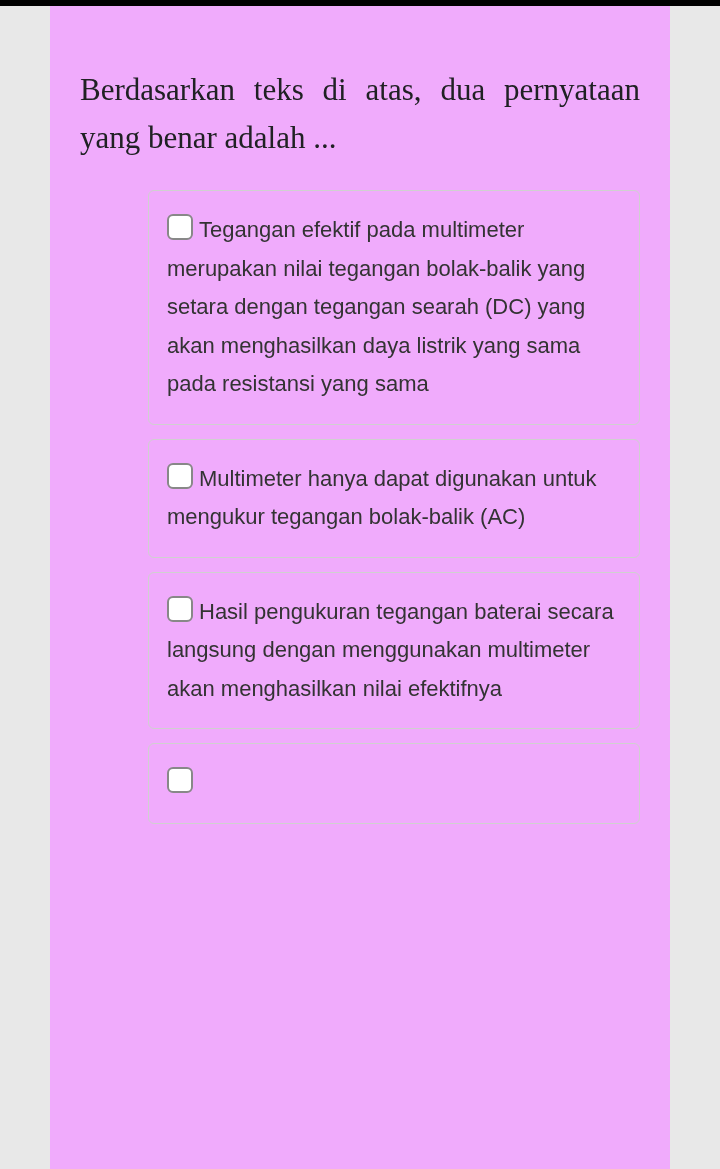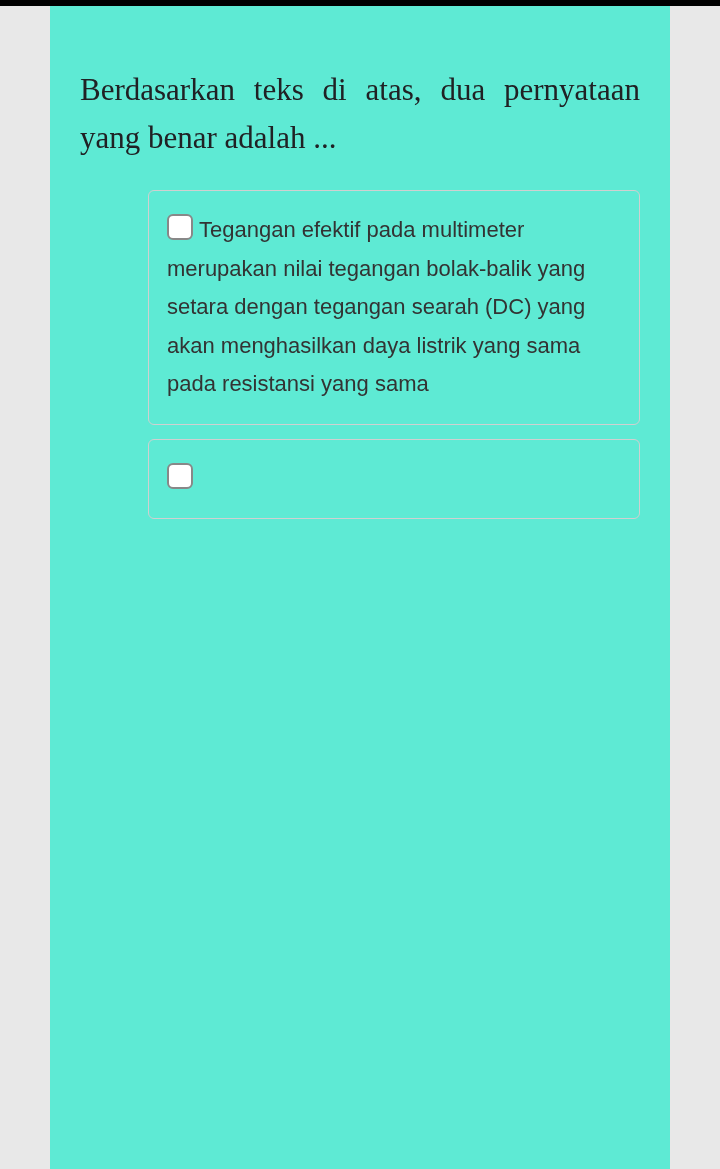--- a/index.html
+++ b/index.html
@@ -9,21 +9,21 @@
     background: #e8e8e8;
     font-family: Arial, Helvetica, sans-serif;
     overflow: hidden;
   }
   .top-bar {
     width: 100%;
     height: 6px;
     background: #000;
   }
   .page {
-    background: #5eead4;
+    background: #f0abfc;
     margin: 0 auto;
     width: 620px;
     min-height: 1163px;
     padding: 60px 30px 0 30px;
   }
   .question {
     font-family: Georgia, 'Times New Roman', serif;
     font-size: 31px;
     line-height: 1.55;
     color: #202124;
@@ -68,21 +68,27 @@
 
 <div class="page">
   <div class="question">Berdasarkan teks di atas, dua pernyataan yang benar adalah ...</div>
 
   <div class="options">
 
     <div class="option">
       <span class="checkbox"></span><span class="option-text">Tegangan efektif pada multimeter merupakan nilai tegangan bolak-balik yang setara dengan tegangan searah (DC) yang akan menghasilkan daya listrik yang sama pada resistansi yang sama</span>
     </div>
 
+    <div class="option">
+      <span class="checkbox"></span><span class="option-text">Multimeter hanya dapat digunakan untuk mengukur tegangan bolak-balik (AC)</span>
+    </div>
 
 
+    <div class="option">
+      <span class="checkbox"></span><span class="option-text">Hasil pengukuran tegangan baterai secara langsung dengan menggunakan multimeter akan menghasilkan nilai efektifnya</span>
+    </div>
 
     <div class="option">
       <span class="checkbox"></span>
     </div>
 
   </div>
 </div>
 
 </body></html>

